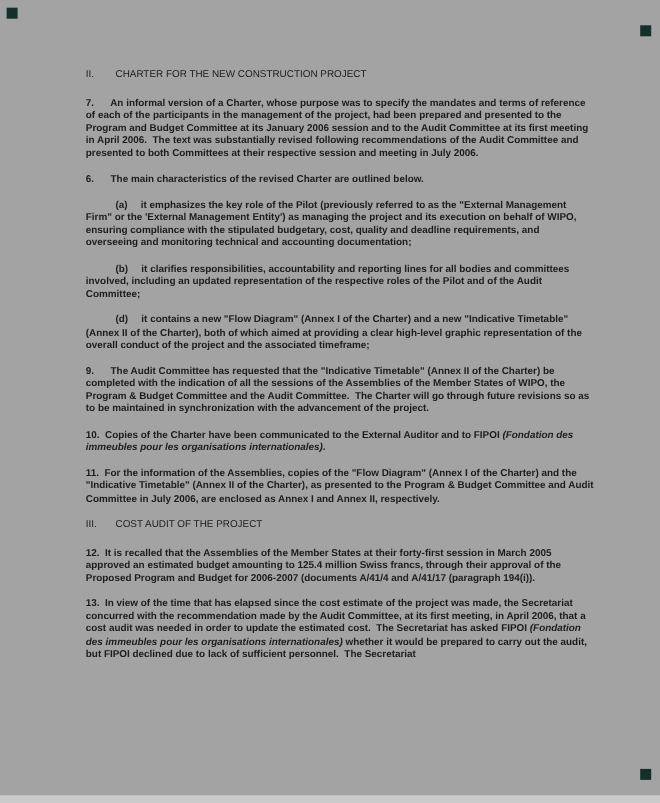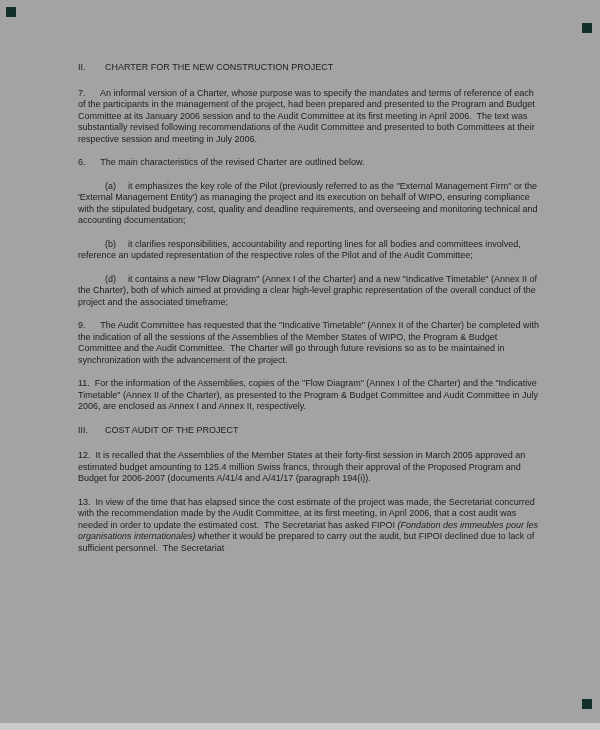--- a/index.html
+++ b/index.html
@@ -16,20 +16,21 @@
   }
   .content {
     position: absolute;
     left: 78px;
     top: 62px;
     width: 462px;
   }
   .content p {
     margin: 0 0 12px 0;
     white-space: pre-wrap;
+    font-weight: bold;
   }
   .heading { margin: 0 0 14px 0; }
   .heading .h-num { display: inline-block; width: 27px; }
   .heading-cost { margin-top: 8px; }
   p.sub { text-indent: 27px; }
   .sub-label { margin-right: 12px; }
   .it { font-style: italic; }
   .corner-marker {
     position: absolute;
     width: 10px;
@@ -60,28 +61,29 @@
   <div class="content">
 
     <div class="heading"><span class="h-num">II.</span><span>CHARTER FOR THE NEW CONSTRUCTION PROJECT</span></div>
 
     <p>7.      An informal version of a Charter, whose purpose was to specify the mandates and terms of reference of each of the participants in the management of the project, had been prepared and presented to the Program and Budget Committee at its January 2006 session and to the Audit Committee at its first meeting in April 2006.  The text was substantially revised following recommendations of the Audit Committee and presented to both Committees at their respective session and meeting in July 2006.</p>
 
     <p>6.      The main characteristics of the revised Charter are outlined below.</p>
 
     <p class="sub"><span class="sub-label">(a)</span><span>it emphasizes the key role of the Pilot (previously referred to as the "External Management Firm" or the 'External Management Entity') as managing the project and its execution on behalf of WIPO, ensuring compliance with the stipulated budgetary, cost, quality and deadline requirements, and overseeing and monitoring technical and accounting documentation;</span></p>
 
-    <p class="sub"><span class="sub-label">(b)</span><span>it clarifies responsibilities, accountability and reporting lines for all bodies and committees involved, reference an updated representation of the respective roles of the Pilot and of the Audit Committee;</span></p>
+    <p class="sub"><span class="sub-label">(b)</span><span>it clarifies responsibilities, accountability and reporting lines for all bodies and committees involved, including an updated representation of the respective roles of the Pilot and of the Audit Committee;</span></p>
 
 
     <p class="sub"><span class="sub-label">(d)</span><span>it contains a new "Flow Diagram" (Annex I of the Charter) and a new "Indicative Timetable" (Annex II of the Charter), both of which aimed at providing a clear high-level graphic representation of the overall conduct of the project and the associated timeframe;</span></p>
 
 
     <p>9.      The Audit Committee has requested that the "Indicative Timetable" (Annex II of the Charter) be completed with the indication of all the sessions of the Assemblies of the Member States of WIPO, the Program &amp; Budget Committee and the Audit Committee.  The Charter will go through future revisions so as to be maintained in synchronization with the advancement of the project.</p>
 
+    <p><span>10.  Copies of the Charter have been communicated to the External Auditor and to FIPOI </span><span class="it">(Fondation des immeubles pour les organisations internationales).</span></p>
 
     <p>11.  For the information of the Assemblies, copies of the "Flow Diagram" (Annex I of the Charter) and the "Indicative Timetable" (Annex II of the Charter), as presented to the Program &amp; Budget Committee and Audit Committee in July 2006, are enclosed as Annex I and Annex II, respectively.</p>
 
     <div class="heading heading-cost"><span class="h-num">III.</span><span>COST AUDIT OF THE PROJECT</span></div>
 
     <p>12.  It is recalled that the Assemblies of the Member States at their forty-first session in March 2005 approved an estimated budget amounting to 125.4 million Swiss francs, through their approval of the Proposed Program and Budget for 2006-2007 (documents A/41/4 and A/41/17 (paragraph 194(i)).</p>
 
     <p><span>13.  In view of the time that has elapsed since the cost estimate of the project was made, the Secretariat concurred with the recommendation made by the Audit Committee, at its first meeting, in April 2006, that a cost audit was needed in order to update the estimated cost.  The Secretariat has asked FIPOI </span><span class="it">(Fondation des immeubles pour les organisations internationales)</span><span> whether it would be prepared to carry out the audit, but FIPOI declined due to lack of sufficient personnel.  The Secretariat</span></p>
 
   </div>

